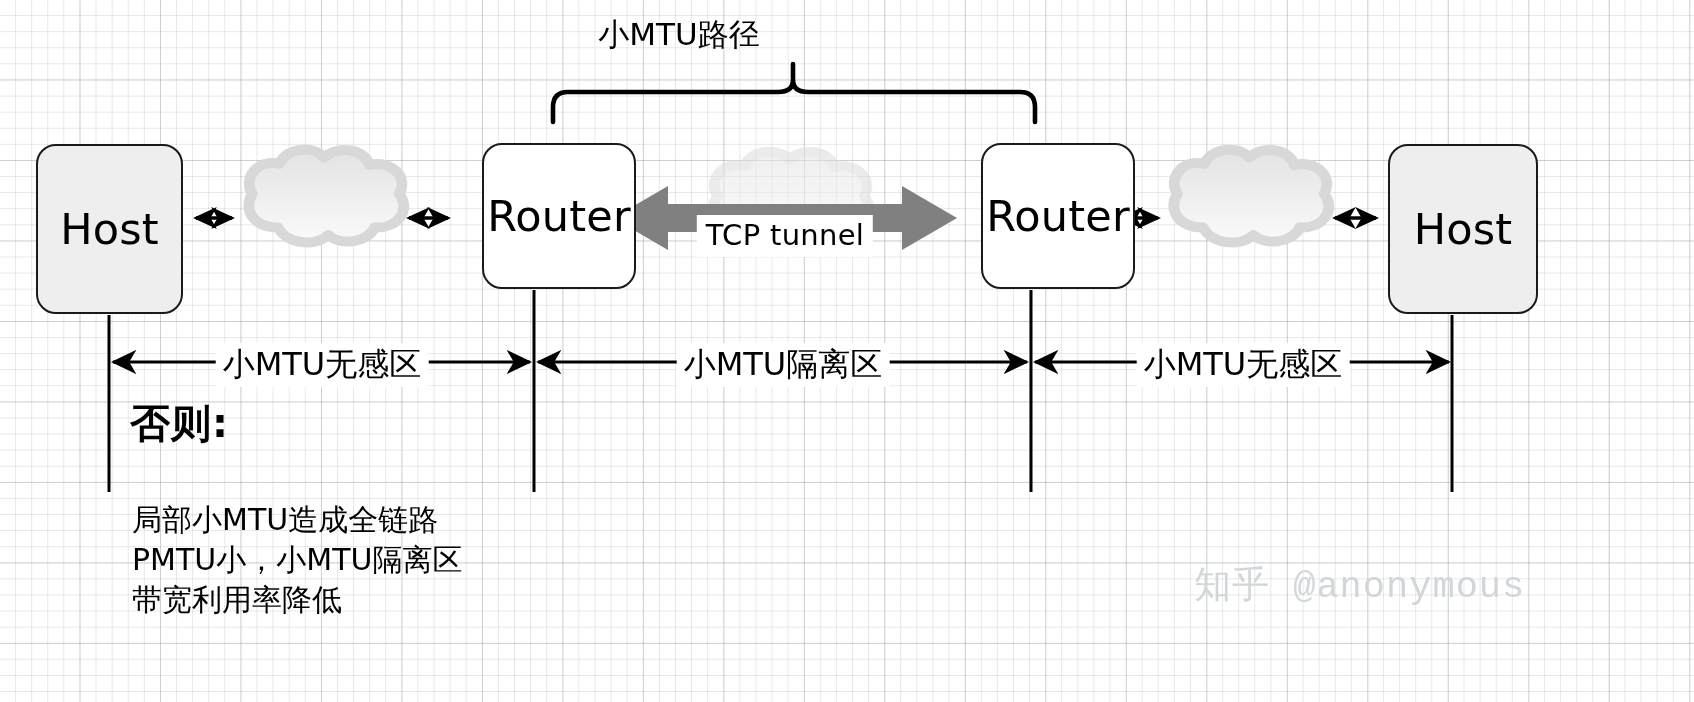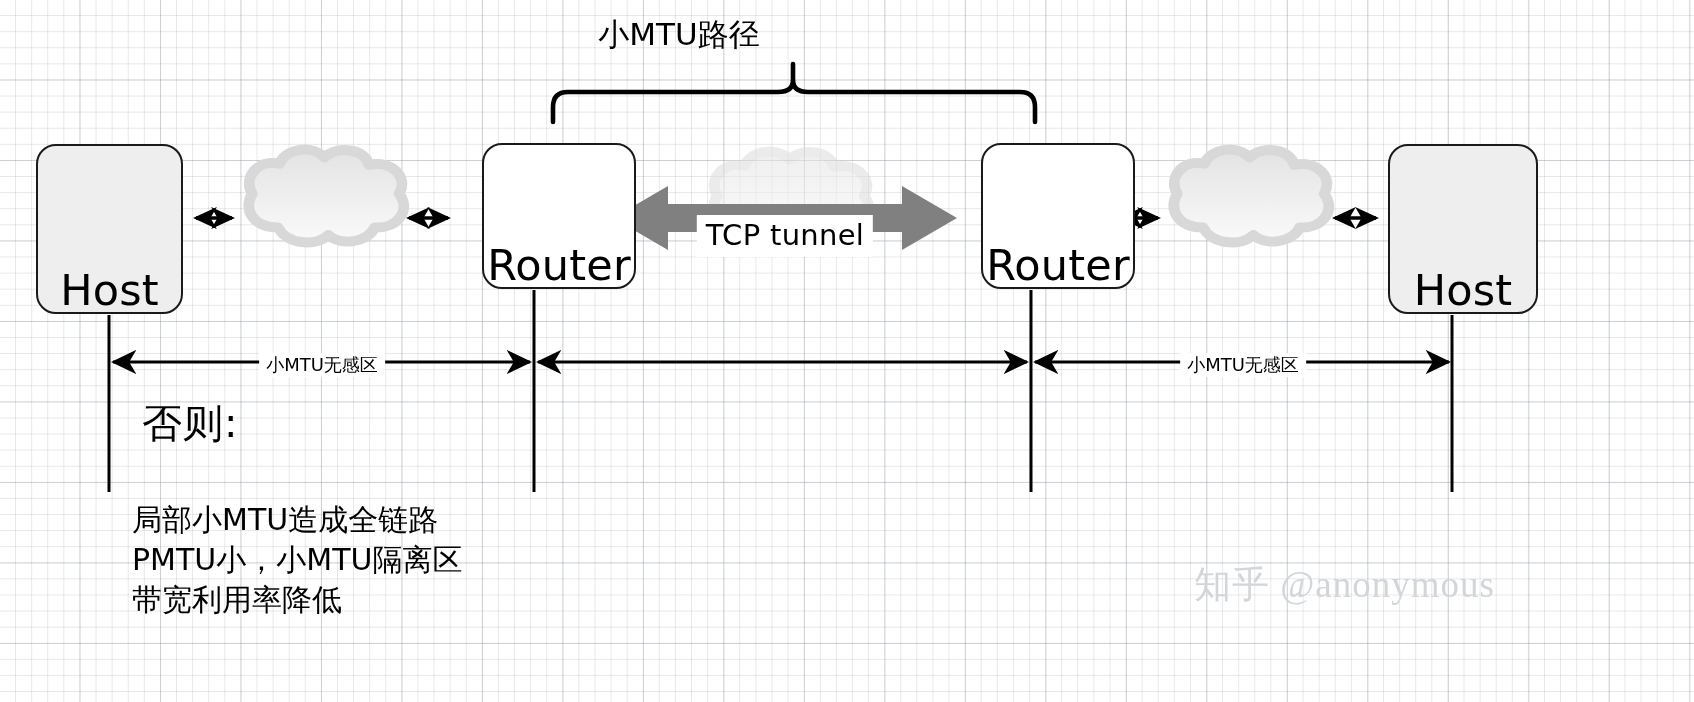--- a/index.html
+++ b/index.html
@@ -23,71 +23,71 @@
     background-position:-1px -1px,-1px -1px,-1px -1px,-1px -1px;
   }
   .layer{position:absolute;left:0;top:0;width:1694px;height:702px;}
   svg.layer{overflow:visible;}
 
   .node{
     position:absolute;
     box-sizing:border-box;
     border:2.2px solid #1a1a1a;
     border-radius:20px;
-    display:flex;align-items:flex-end;justify-content:center;
+    display:flex;align-items:center;justify-content:center;
     color:#000;
     letter-spacing:.2px;
   }
   .node.host{background:#eeeeee;}
   .node.router{background:#ffffff;margin-left:24px;}
   .node-label{
     font-family:"DejaVu Sans", sans-serif;
     font-size:43px;line-height:1;
     white-space:nowrap;
   }
 
   .txt{position:absolute;color:#000;white-space:nowrap;}
   .cn{font-family:"DejaVu Sans", sans-serif;}
 
   #brace-label{font-size:31px;left:0;top:14px;width:1434px;text-align:center;}
   #brace-label span{position:relative;left:-38px;}
 
   .dim-label{
-    font-size:18px;
+    font-size:32px;
     background:#ffffff;
     padding:0 7px;
     transform:translate(-50%,-50%);
   }
 
   #tunnel-label{
     font-family:"DejaVu Sans", sans-serif;
     font-size:29px;
     background:#ffffff;
     padding:3px 9px 5px 9px;
     transform:translate(-50%,-50%);
     letter-spacing:.3px;
     text-align:right;
   }
 
   #otherwise{
     font-family:"DejaVu Sans", sans-serif;
-    font-weight:normal;
+    font-weight:bold;
     font-size:40px;
-    left:142px;top:396px;
+    left:130px;top:396px;
     letter-spacing:1px;
   }
   #note{
     font-family:"DejaVu Sans", sans-serif;
     font-size:30px;
     left:132px;top:500px;
     line-height:1.33;
     white-space:pre;
   }
   #watermark{
-    font-family:Liberation Serif, serif;
+    font-family:Liberation Mono, monospace;
     font-size:37px;
     color:#d3d6d9;
     left:1194px;top:560px;
     letter-spacing:1px;
   }
 </style>
 </head>
 <body>
 
 <div id="stage">
@@ -190,20 +190,23 @@
   </div>
 
   <div class="txt" id="tunnel-label" style="left:785px;top:236px;">
     <span>TCP tunnel</span>
   </div>
 
   <div class="txt cn dim-label" style="left:322px;top:365px;">
     <span>小MTU无感区</span>
   </div>
 
+  <div class="txt cn dim-label" style="left:783px;top:365px;">
+    <span>小MTU隔离区</span>
+  </div>
 
   <div class="txt cn dim-label" style="left:1243px;top:365px;">
     <span>小MTU无感区</span>
   </div>
 
   <div class="txt cn" id="otherwise">否则:</div>
 
   <div class="txt cn" id="note">局部小MTU造成全链路
 PMTU小，小MTU隔离区
 带宽利用率降低</div>

